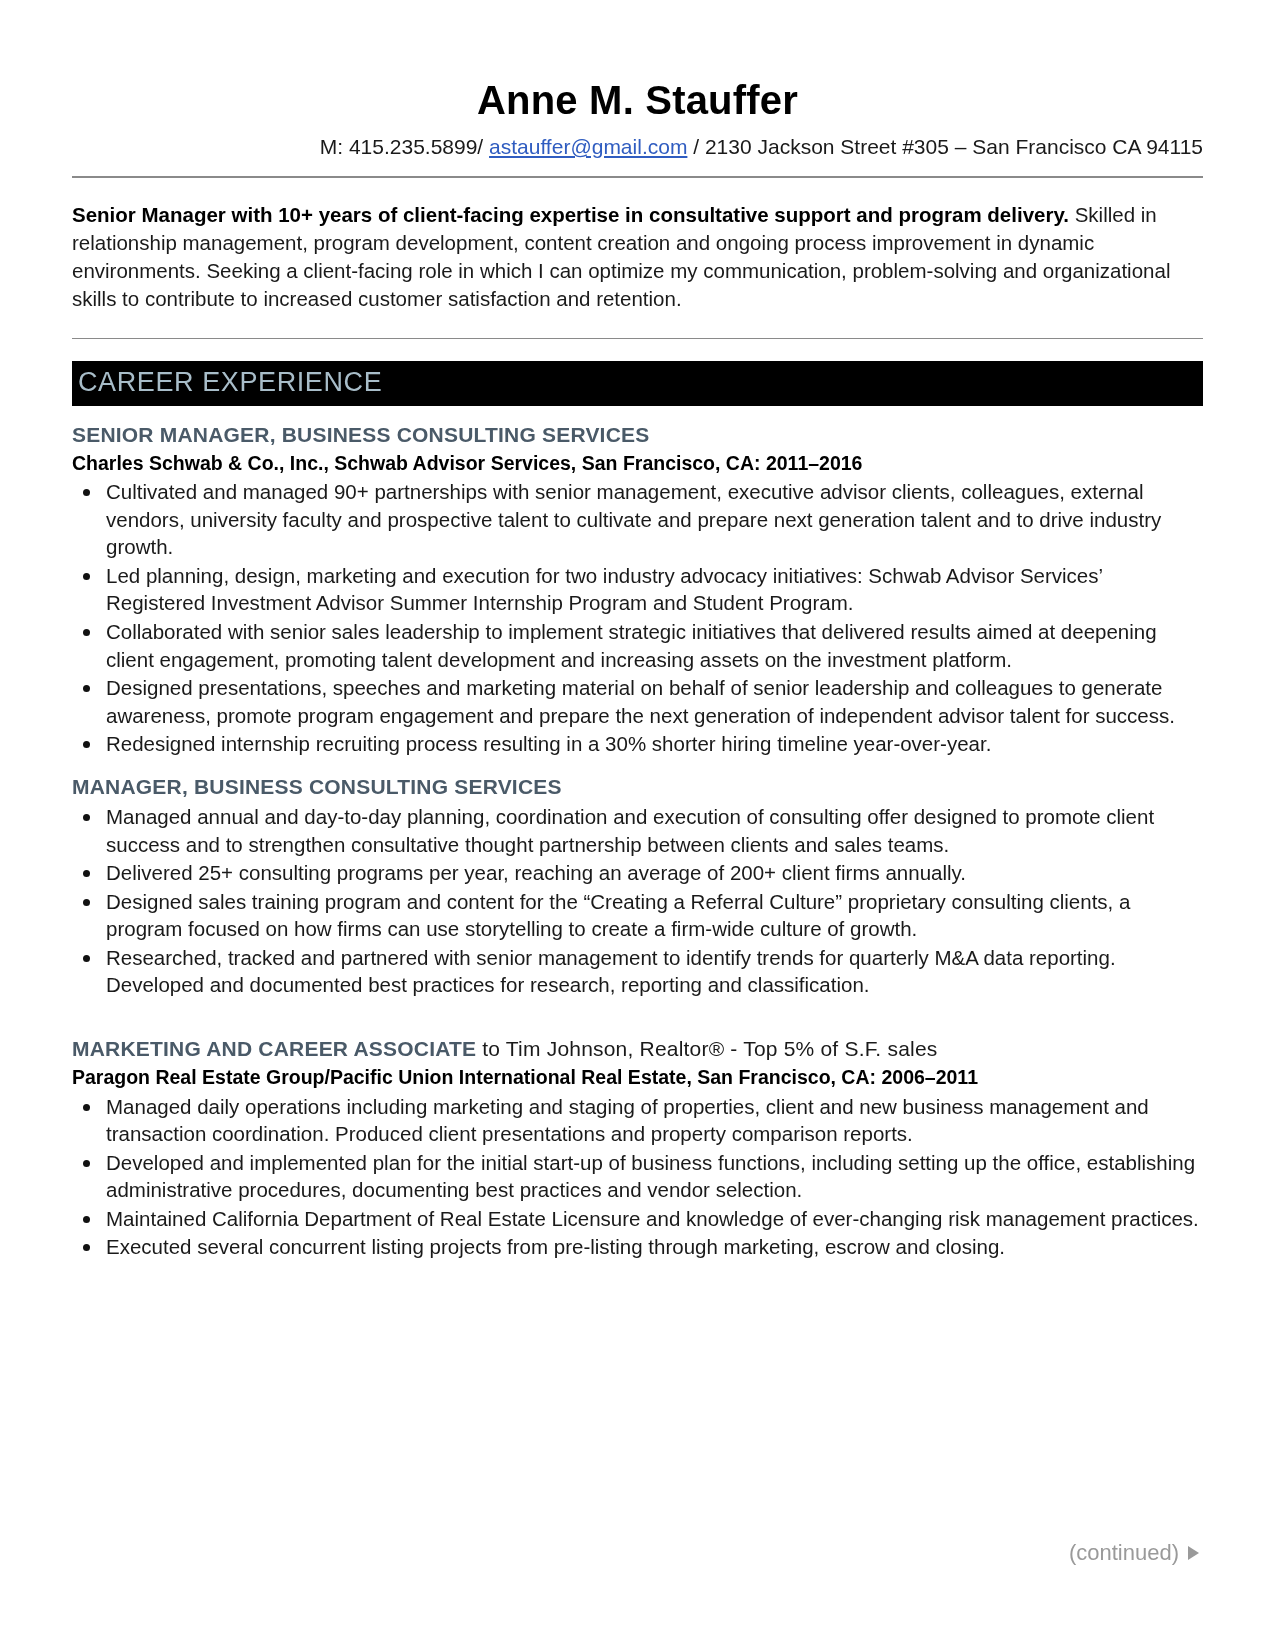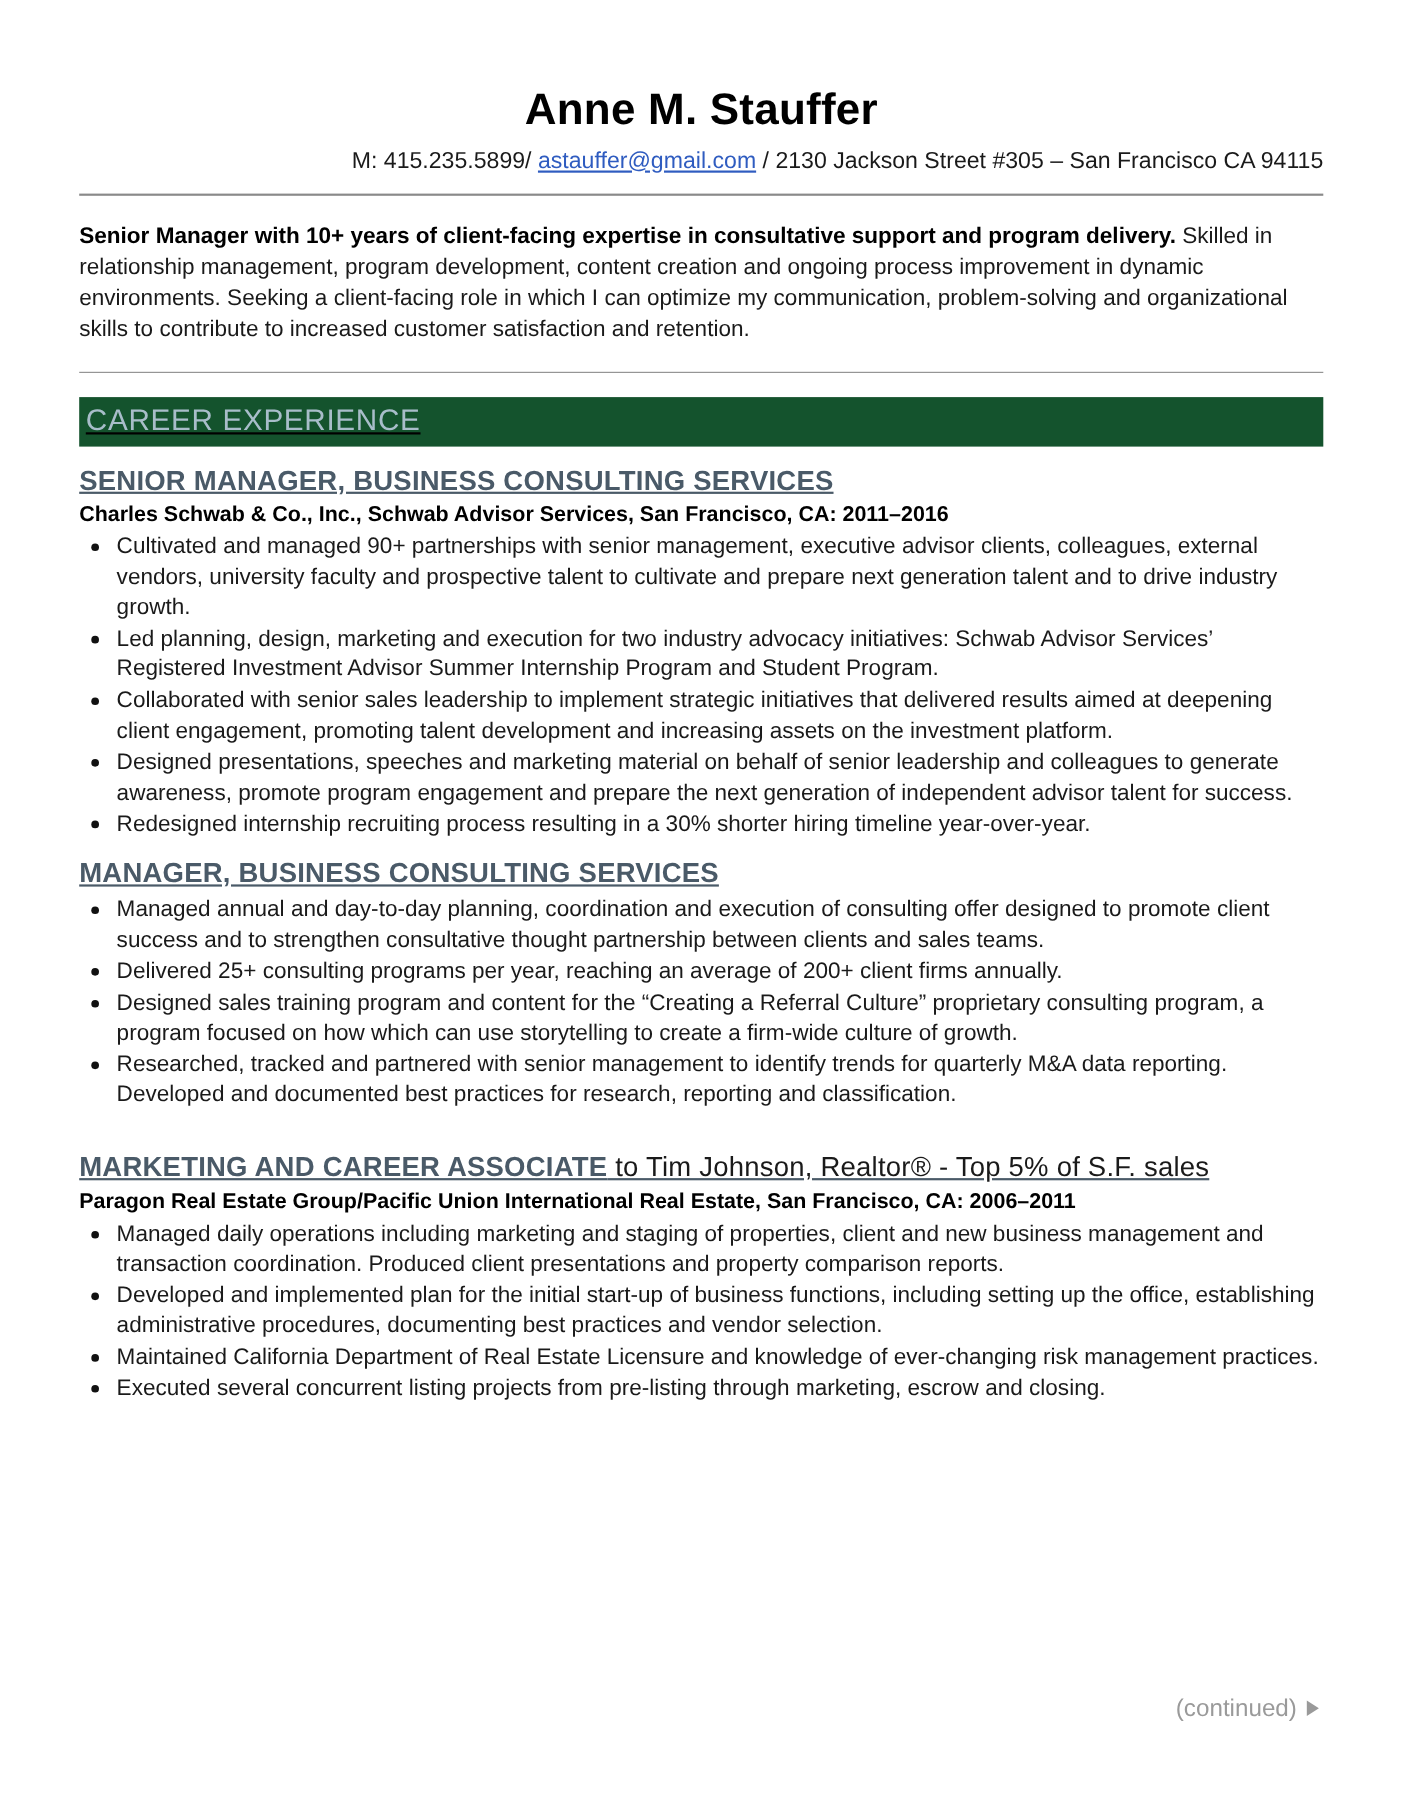--- a/index.html
+++ b/index.html
@@ -62,46 +62,44 @@
     text-align: left;
     padding: 2px 0 4px 0;
   }
   .summary .lead {
     font-weight: bold;
     color: #000;
   }
 
   
   .section-band {
-    background: #14532d;
+    background: #000000;
     margin-top: 22px;
     padding: 7px 6px 9px 6px;
-    text-decoration: underline;
   }
   .section-band h2 {
     margin: 0;
     font-size: 27px;
     font-weight: normal;
     letter-spacing: 0.6px;
     color: #a8bdc9;
     line-height: 1.05;
   }
 
   
   .job {
     margin-top: 16px;
   }
   .job-title {
-    font-size: 25px;
+    font-size: 21px;
     font-weight: bold;
     color: #4a5a68;
     letter-spacing: 0.2px;
     line-height: 1.25;
     margin: 0 0 3px 0;
-    text-decoration: underline;
   }
   .job-title .title-suffix {
     color: #1a1a1a;
     font-weight: normal;
   }
   .job-company {
     font-size: 19.5px;
     font-weight: bold;
     color: #000;
     line-height: 1.3;
@@ -193,21 +191,21 @@
     </ul>
   </div>
 
   <div class="job">
     <div class="job-title">
       <span>MANAGER, BUSINESS CONSULTING SERVICES</span><span class="title-suffix"></span>
     </div>
     <ul class="bullets">
       <li>Managed annual and day-to-day planning, coordination and execution of consulting offer designed to promote client success and to strengthen consultative thought partnership between clients and sales teams.</li>
       <li>Delivered 25+ consulting programs per year, reaching an average of 200+ client firms annually.</li>
-      <li>Designed sales training program and content for the “Creating a Referral Culture” proprietary consulting program, a program focused on how which can use storytelling to create a firm-wide culture of growth.</li>
+      <li>Designed sales training program and content for the “Creating a Referral Culture” proprietary consulting clients, a program focused on how firms can use storytelling to create a firm-wide culture of growth.</li>
       <li>Researched, tracked and partnered with senior management to identify trends for quarterly M&amp;A data reporting. Developed and documented best practices for research, reporting and classification.</li>
     </ul>
   </div>
 
   <div class="gap-lg"></div>
 
   <div class="job">
     <div class="job-title">
       <span>MARKETING AND CAREER ASSOCIATE</span><span class="title-suffix"> to Tim Johnson, Realtor® - Top 5% of S.F. sales</span>
     </div>

